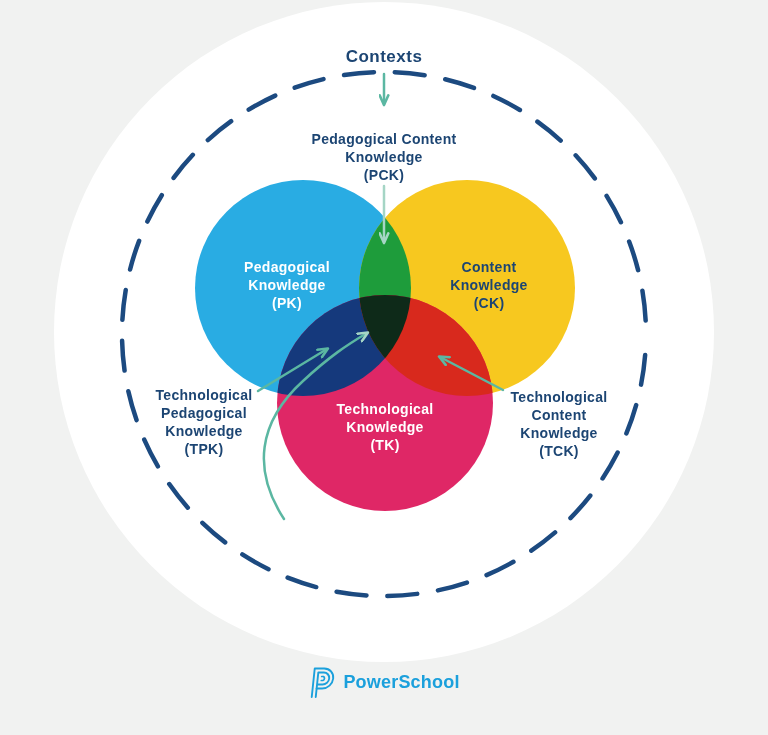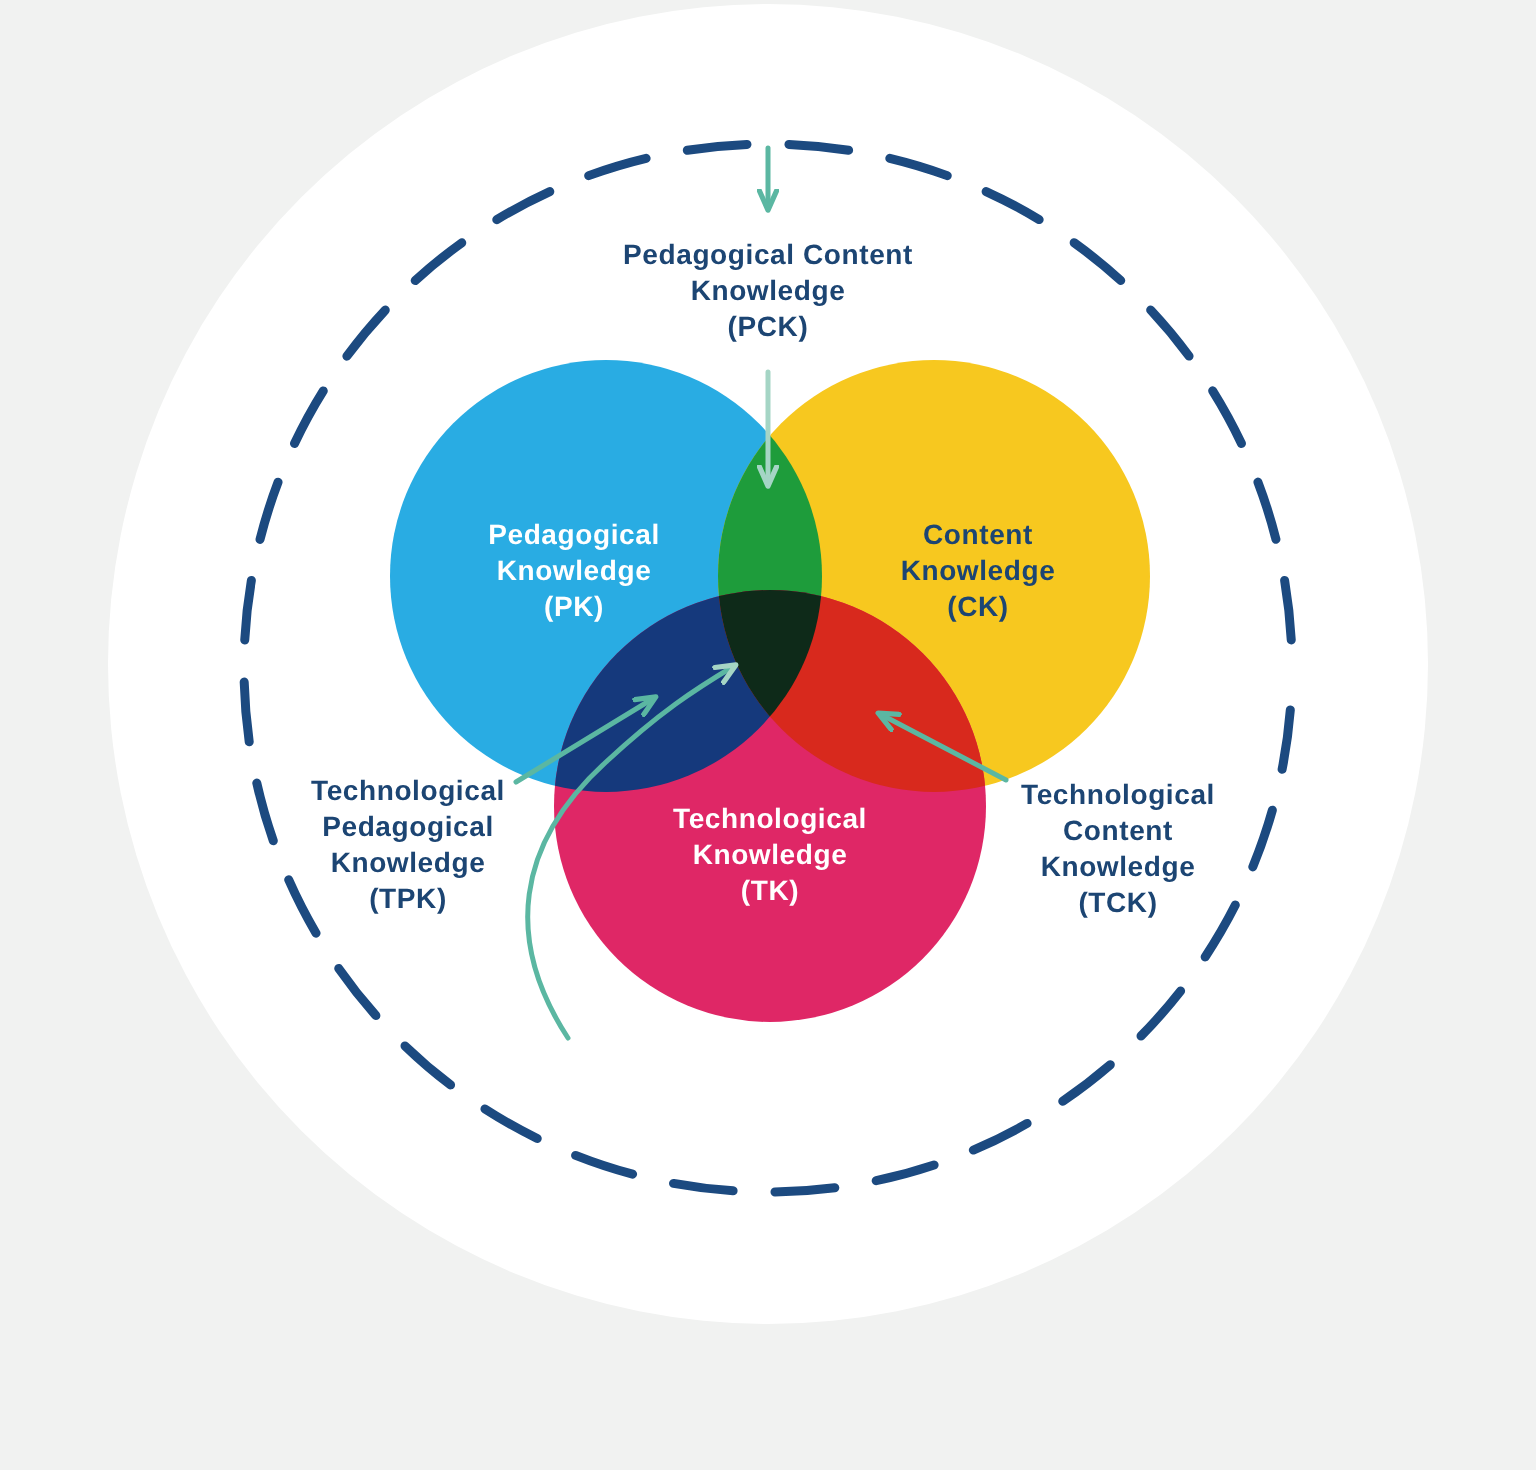--- a/index.html
+++ b/index.html
@@ -89,22 +89,23 @@
       </g>
     </g>
 
     <line x1="384" y1="74" x2="384" y2="104" stroke-width="2.5" stroke-linecap="round" marker-end="url(#ahTeal)" stroke="#5BB7A2"></line>
     <line x1="384" y1="186" x2="384" y2="242" stroke-width="2.5" stroke-linecap="round" marker-end="url(#ahLight)" stroke="#A5D5C5"></line>
     <line x1="258" y1="391" x2="327" y2="349" stroke-width="2.5" stroke-linecap="round" marker-end="url(#ahTeal)" stroke="#5BB7A2"></line>
     <line x1="503" y1="390" x2="440" y2="357" stroke-width="2.5" stroke-linecap="round" marker-end="url(#ahTeal)" stroke="#5BB7A2"></line>
     <path d="M284,519 C252,470 258,422 303,381 C330,356 347,345 367,333" fill="none" stroke-width="2.5" stroke-linecap="round" marker-end="url(#ahLight)" stroke="#5BB7A2"></path>
   </svg>
 
+  <div class="label big" style="left:384px;top:46px;width:220px;">Contexts</div>
 
-  <div class="label" style="left:384px;top:118px;width:240px;">Pedagogical Content
+  <div class="label" style="left:384px;top:130px;width:240px;">Pedagogical Content
 Knowledge
 (PCK)</div>
 
   <div class="label white" style="left:287px;top:258px;width:160px;">Pedagogical
 Knowledge
 (PK)</div>
 
   <div class="label" style="left:489px;top:258px;width:160px;">Content
 Knowledge
 (CK)</div>
@@ -117,14 +118,24 @@
 Pedagogical
 Knowledge
 (TPK)</div>
 
   <div class="label" style="left:559px;top:388px;width:170px;">Technological
 Content
 Knowledge
 (TCK)</div>
 
 
+  <div class="footer">
+    <svg width="27" height="33" viewBox="0 0 27 33">
+      <g fill="none" stroke-linecap="round" stroke-linejoin="round" transform="skewX(-6) translate(3,0)" stroke="#1BA0DC">
+        <path d="M4,31 L4,2.5 L13.5,2.5 A10,10 0 0 1 13.5,22.5 L8,22.5" stroke-width="1.9"></path>
+        <path d="M8,31 L8,6.5 L13.5,6.5 A6,6 0 0 1 13.5,18.5 L8,18.5" stroke-width="1.9"></path>
+        <path d="M11.8,10.5 L13.5,10.5 A2.2,2.2 0 0 1 13.5,14.5 L11.8,14.5" stroke-width="1.7"></path>
+      </g>
+    </svg>
+    <span class="brand-text" style="color: rgb(27, 160, 220);">PowerSchool</span>
+  </div>
 
 </div>
 
 </body></html>

